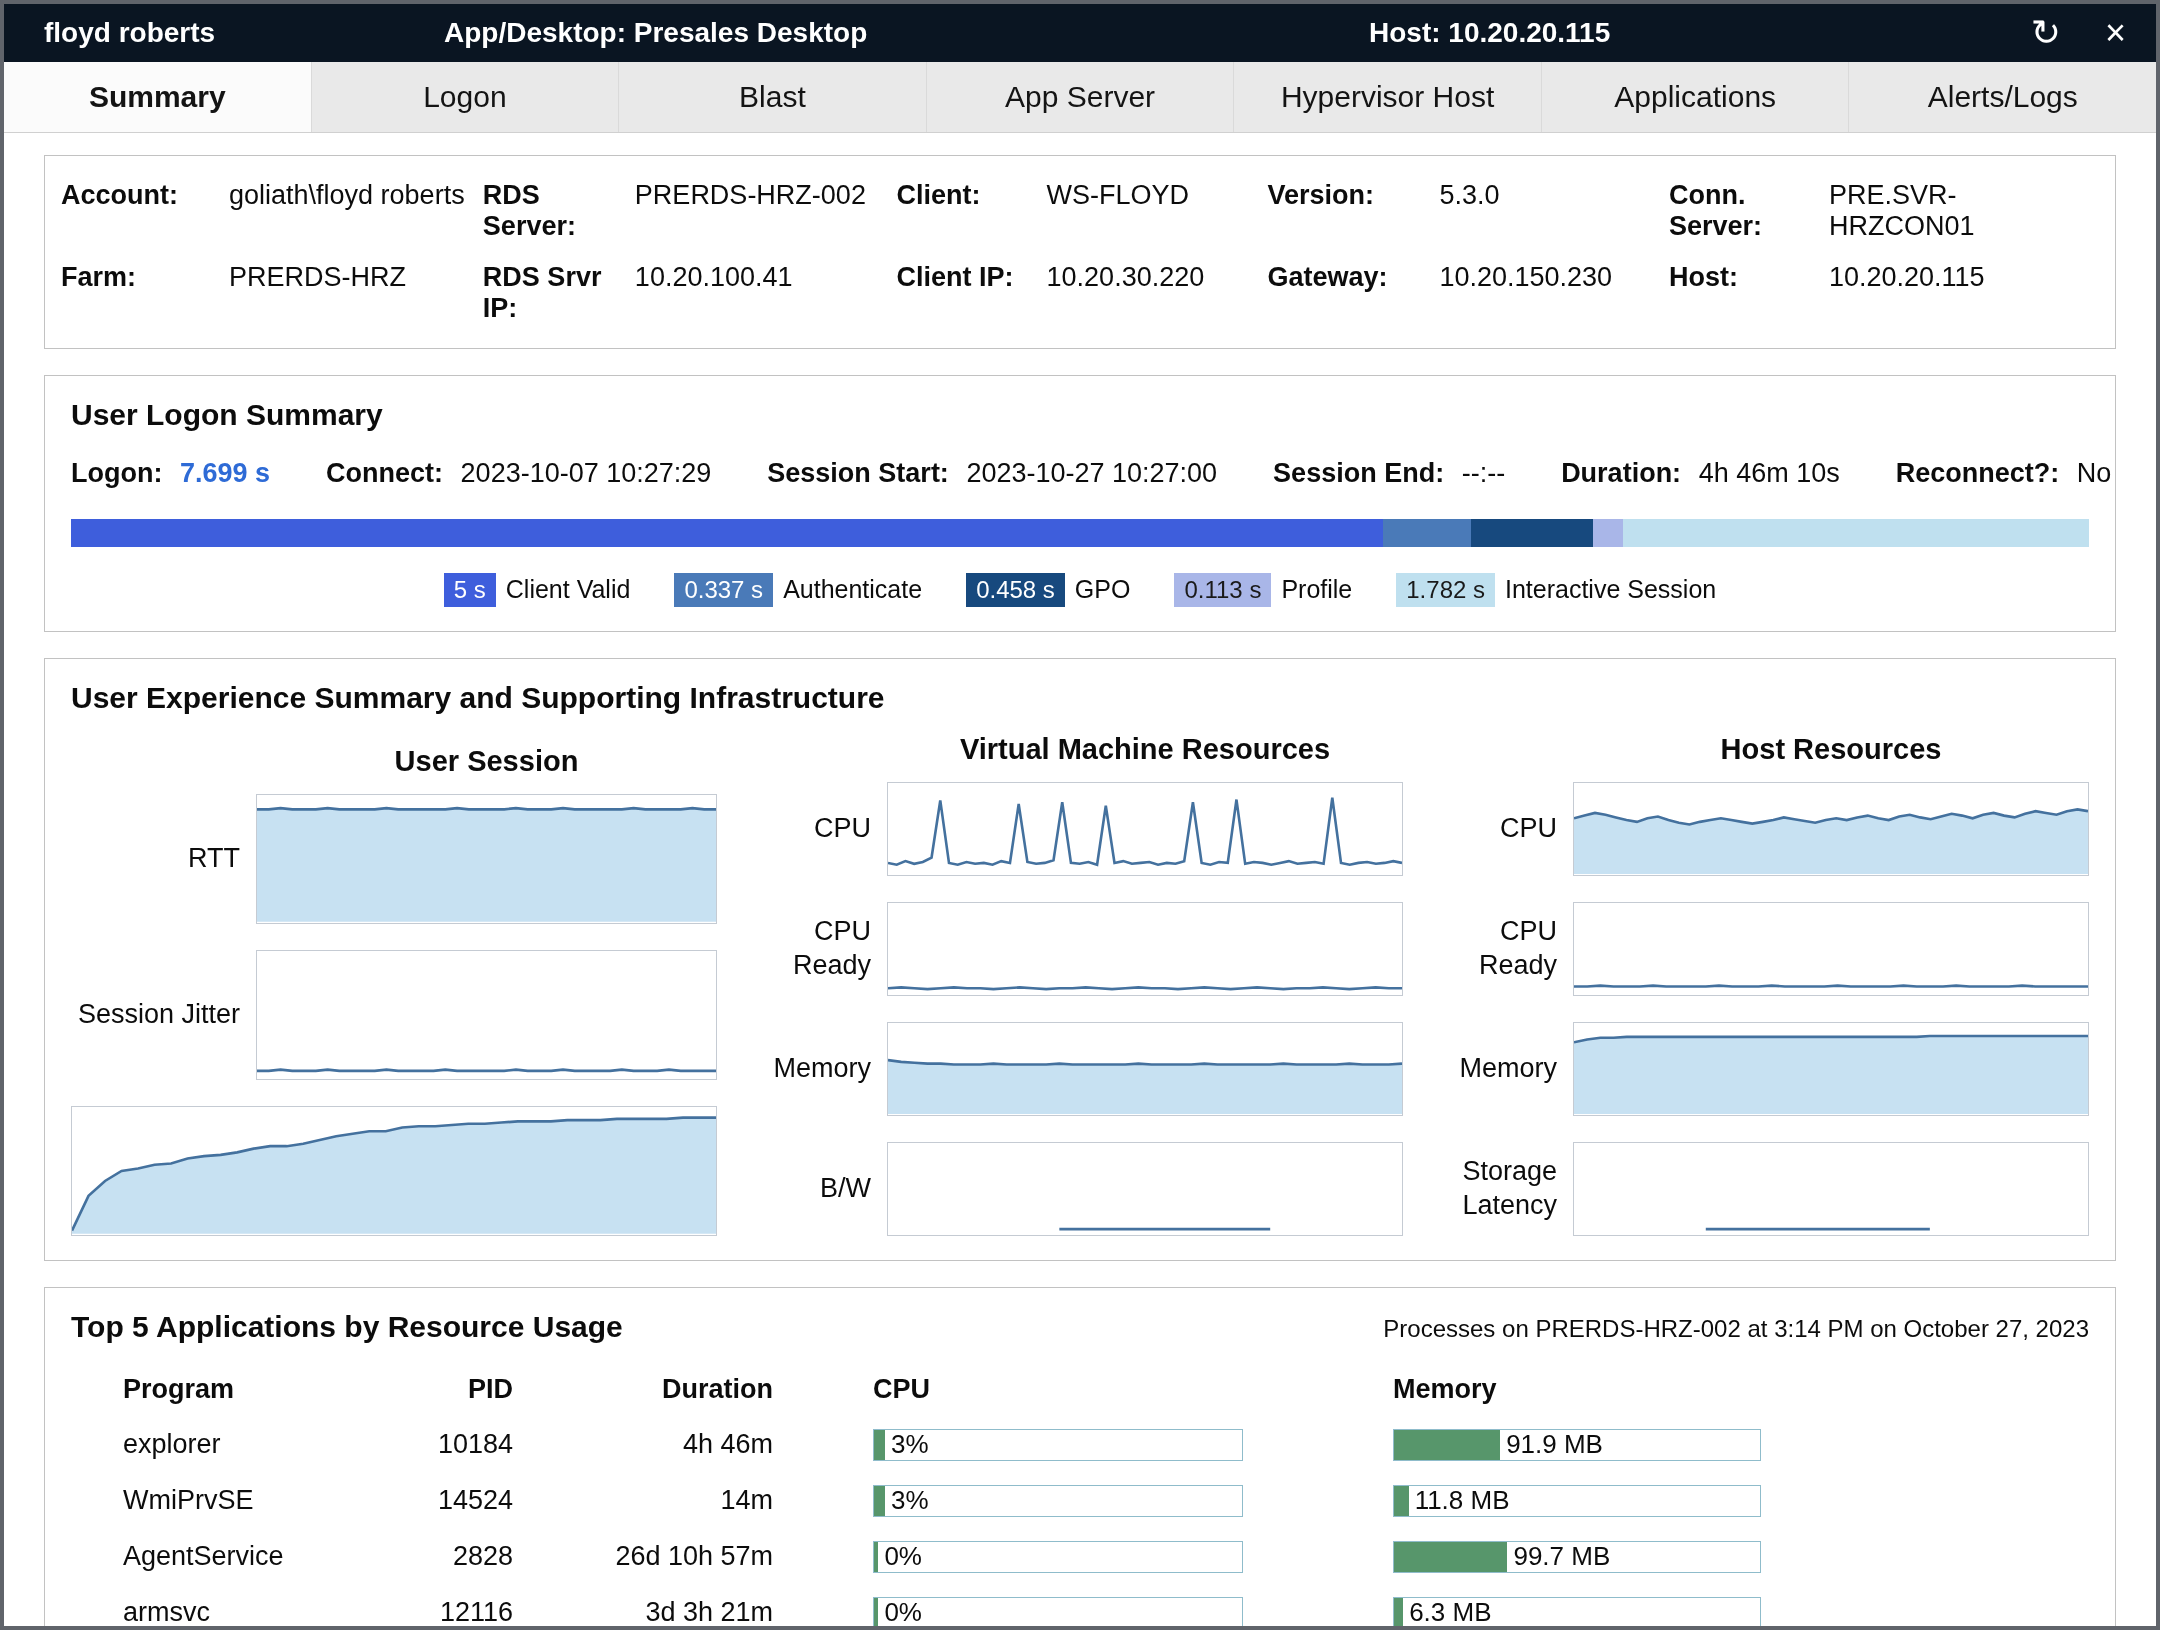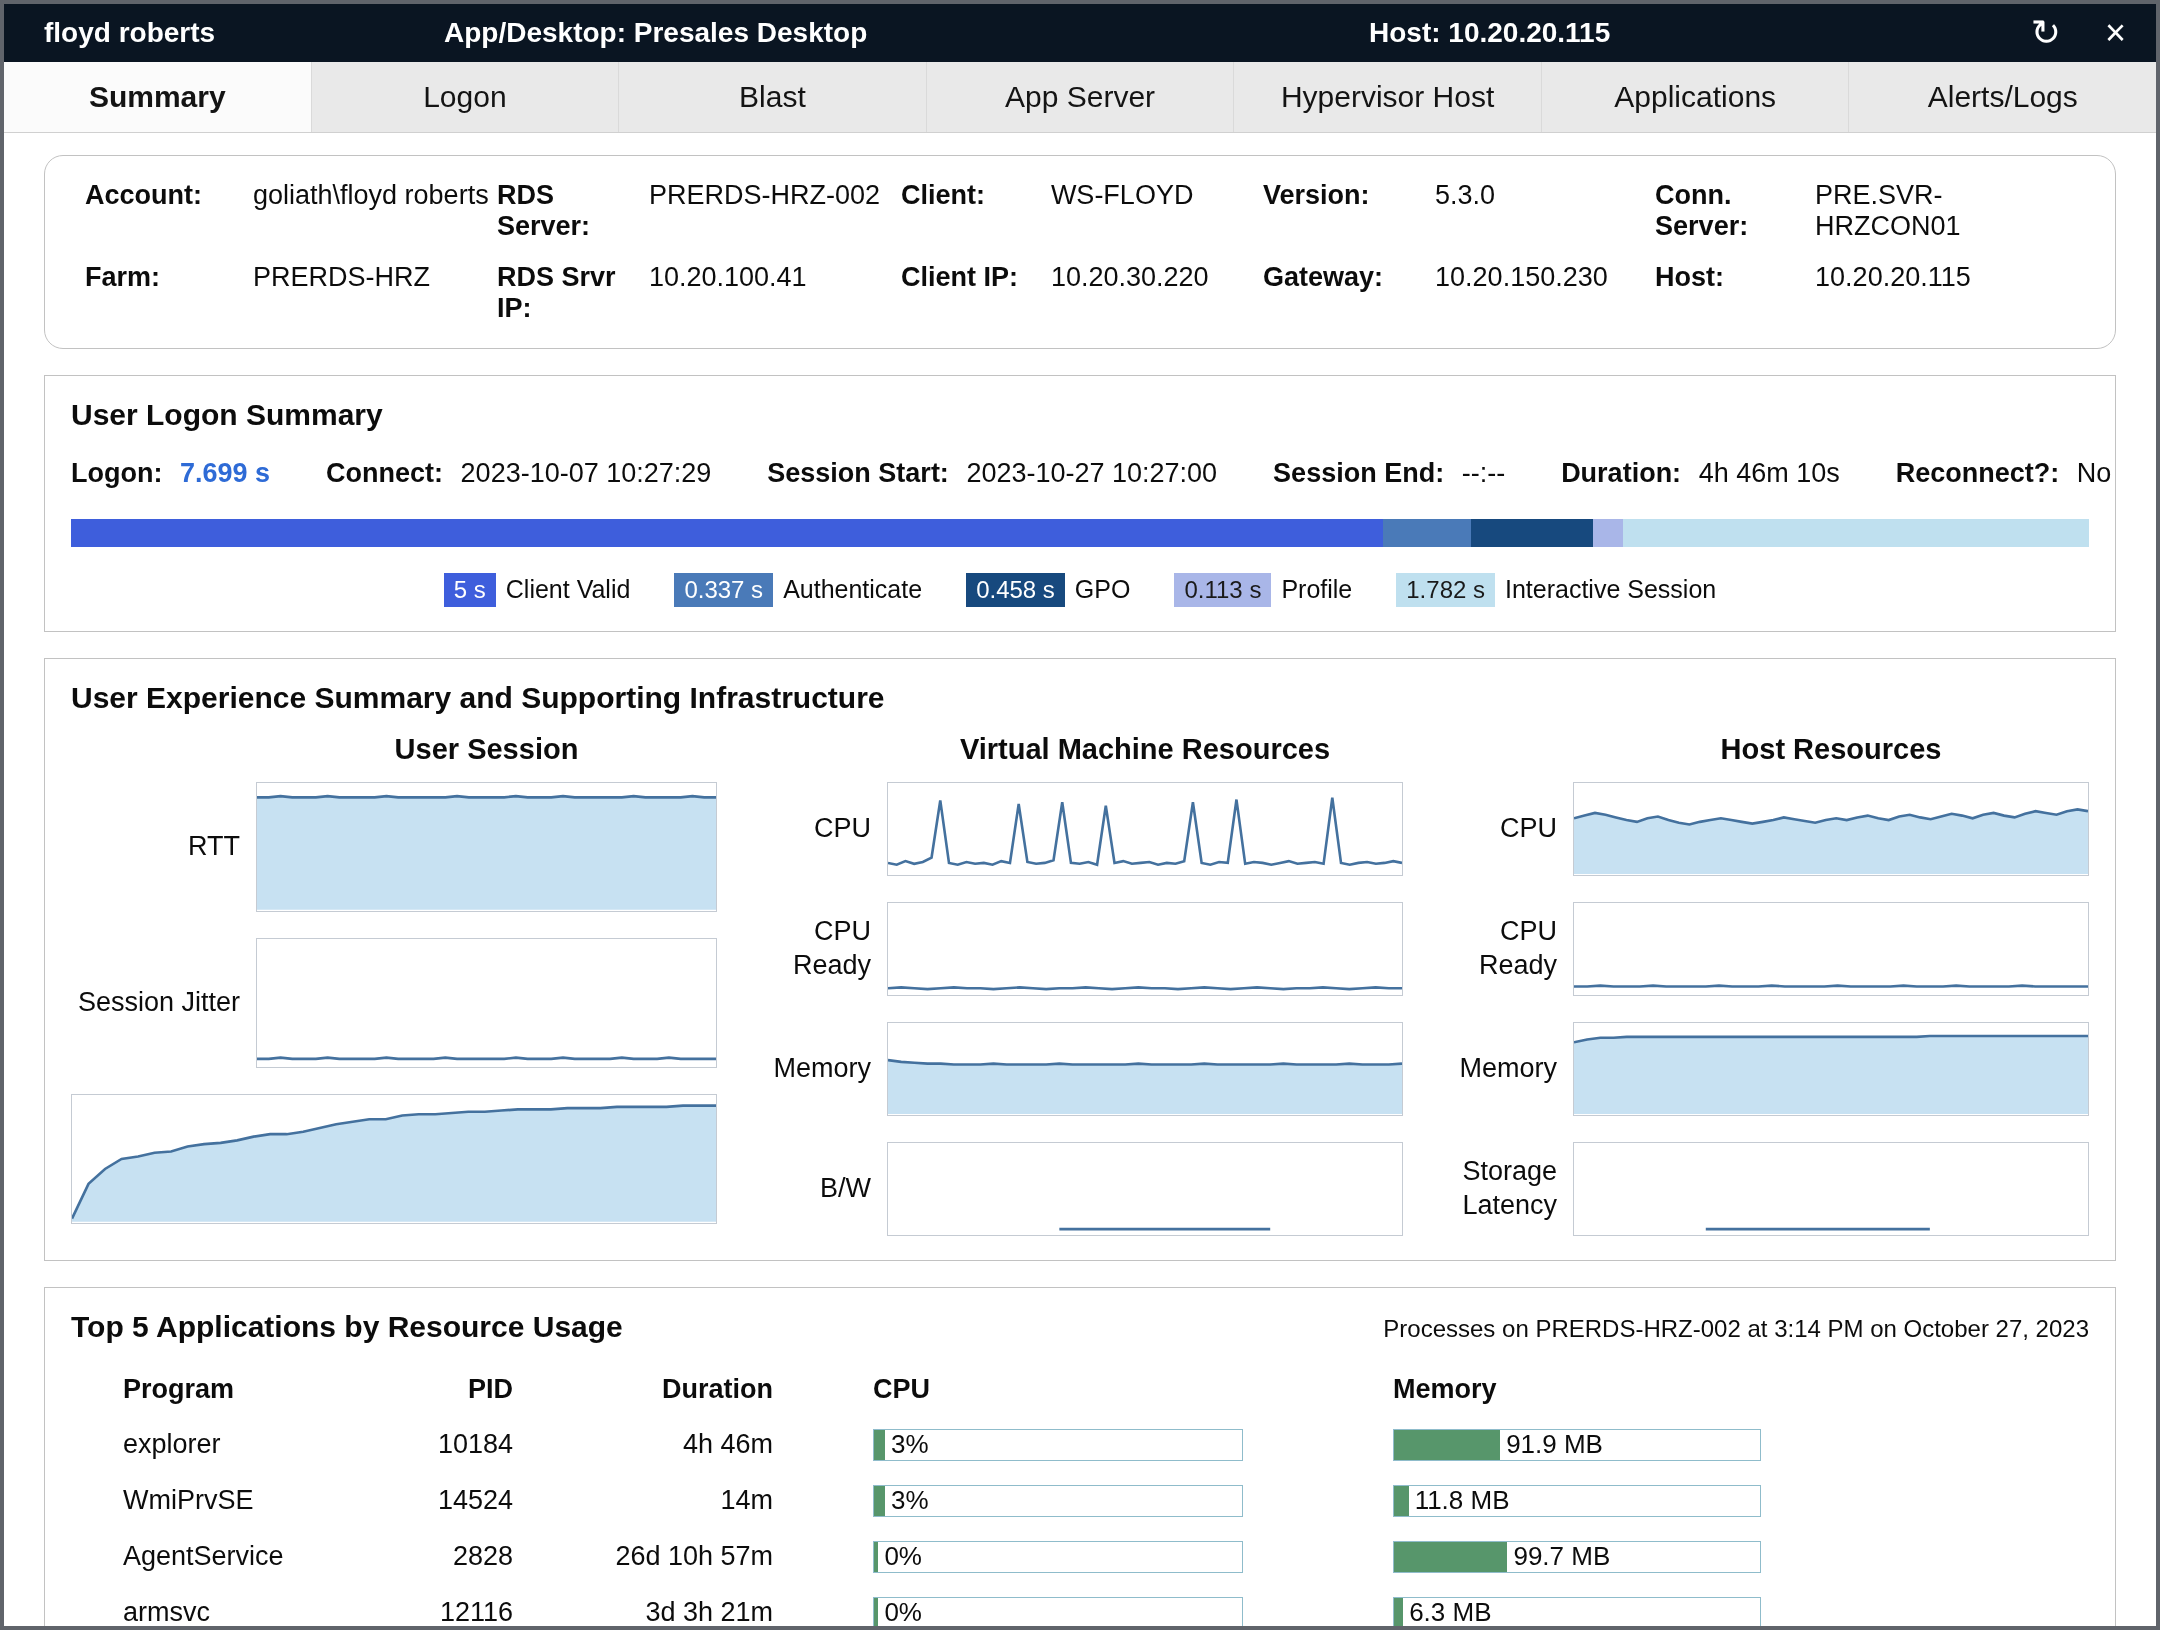--- a/index.html
+++ b/index.html
@@ -46,42 +46,42 @@
   
   .content {
     flex:1; background:#ffffff;
     padding:22px 40px 18px;
     display:flex; flex-direction:column; gap:26px;
     overflow:hidden;
   }
   .panel { border:1px solid #c2c2c2; background:#fff; }
   .panel h2 { margin:0; font-size:30px; font-weight:bold; }
   
-  .info-panel { padding:24px 40px;border-radius:19px; }
+  .info-panel { padding:24px 16px; }
   .info-grid {
     display:grid;
     grid-template-columns:20.7% 20.3% 18.2% 19.7% 1fr;
     row-gap:20px;
   }
   .info-pair { display:flex; font-size:27px; }
   .info-pair .lbl { font-weight:bold; flex:0 0 auto; width:var(--lw,165px); }
   
   .logon-panel { padding:22px 26px 24px; }
   .logon-stats { display:flex; gap:56px; font-size:27px; margin:26px 0 30px; white-space:nowrap; }
   .stat-label { font-weight:bold; margin-right:10px; }
   .stat-value.highlight { color:#2e6bd6; font-weight:bold; }
   .logon-bar { display:flex; height:28px; width:100%; overflow:hidden; }
   .seg { height:100%; }
   .legend { display:flex; justify-content:center; align-items:center; gap:44px; margin-top:26px; font-size:25px; }
   .legend-item { display:flex; align-items:center; }
   .badge { padding:3px 10px; font-size:24px; line-height:1.15; }
   .legend-label { margin-left:10px; }
   
   .ux-panel { padding:22px 26px 24px; }
-  .ux-grid { display:flex; gap:40px; margin-top:14px; }
+  .ux-grid { display:flex; gap:40px; margin-top:14px;align-items:flex-end; }
   .ux-group { flex:1; display:flex; flex-direction:column; }
   .ux-group.group-0 { --lw:185px; --ch:130px; }
   .ux-group.group-1, .ux-group.group-2 { --lw:130px; --ch:94px; }
   .group-title { text-align:center; font-weight:bold; font-size:29px; padding-left:var(--lw); margin:4px 0 16px; }
   .chart-list { display:flex; flex-direction:column; gap:26px; }
   .chart-row { display:flex; align-items:center; }
   .chart-label {
     flex:0 0 auto; width:calc(var(--lw) - 16px); margin-right:16px;
     text-align:right; font-size:27px; line-height:1.25;
   }

